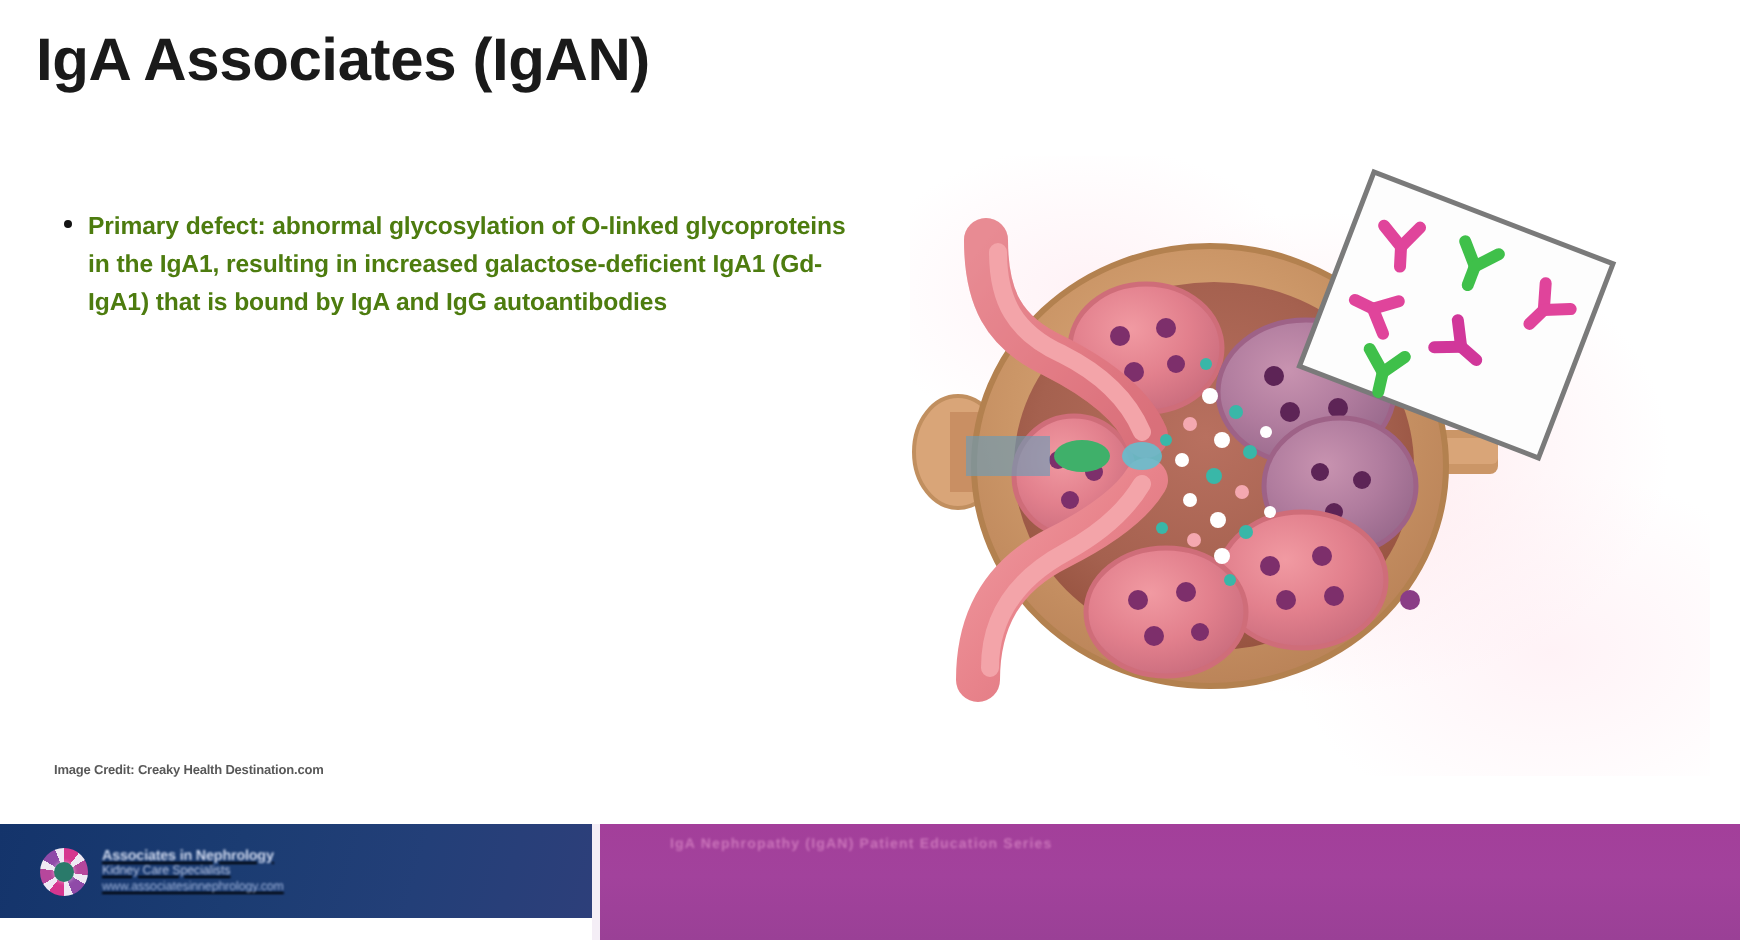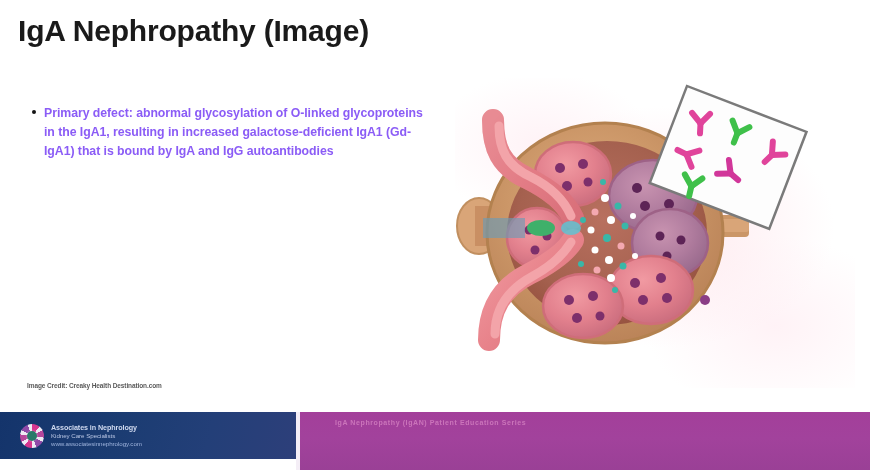--- a/index.html
+++ b/index.html
@@ -42,21 +42,21 @@
     top: 104px;
     width: 400px;
   }
   .bullet-item {
     position: relative;
     padding-left: 14px;
     margin-bottom: 16px;
     font-size: 12.3px;
     font-weight: bold;
     line-height: 19px;
-    color: #8b5cf6;
+    color: #4d7c0f;
     letter-spacing: -0.05px;
   }
   .bullet-item .bullet-dot {
     position: absolute;
     left: 2px;
     top: 6px;
     width: 4px;
     height: 4px;
     border-radius: 50%;
     background: #131313;
@@ -106,20 +106,21 @@
     width: 296px;
     height: 47px;
     background: linear-gradient(105deg, #14346b 0%, #1b3c72 40%, #233f78 70%, #2d3f7a 100%);
   }
   .footer-navy-inner {
     position: absolute;
     inset: 0;
     display: flex;
     align-items: center;
     padding-left: 20px;
+    text-decoration: underline;
   }
   .org-logo {
     position: relative;
     width: 24px;
     height: 24px;
     flex: 0 0 24px;
     margin-right: 7px;
   }
   .org-logo .ring {
     position: absolute;
@@ -199,21 +200,21 @@
     width: 4px;
     height: 58px;
     background: #f4eef6;
   }
 </style>
 </head>
 <body>
 
 <div class="slide">
 
-  <div class="slide-title">IgA Nephropathy (Image)</div>
+  <div class="slide-title">IgA Associates (IgAN)</div>
 
   <div class="body-block">
     <div class="bullet-item">
       <span class="bullet-dot"></span>
       <span>Primary defect: abnormal glycosylation of O-linked glycoproteins in the IgA1, resulting in increased galactose-deficient IgA1 (Gd-IgA1) that is bound by IgA and IgG autoantibodies</span>
     </div>
   </div>
 
   <div class="credit-line">Image Credit: Creaky Health Destination.com</div>
 

